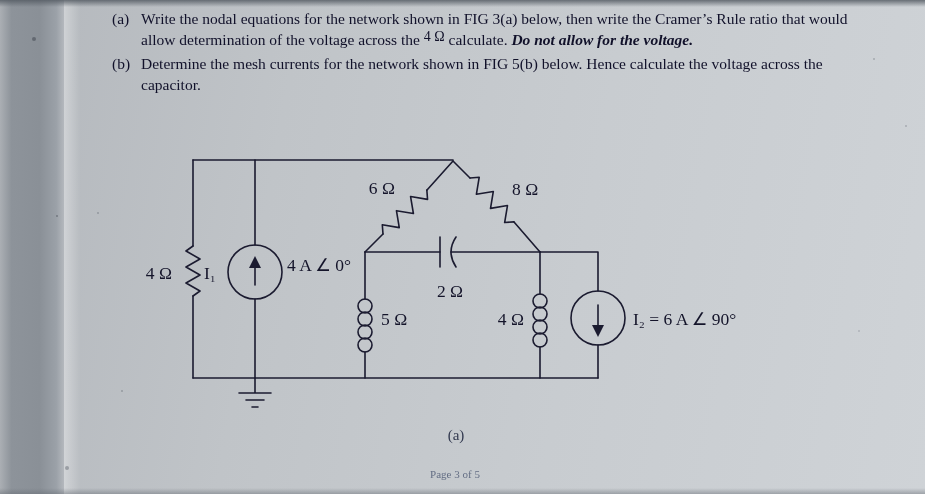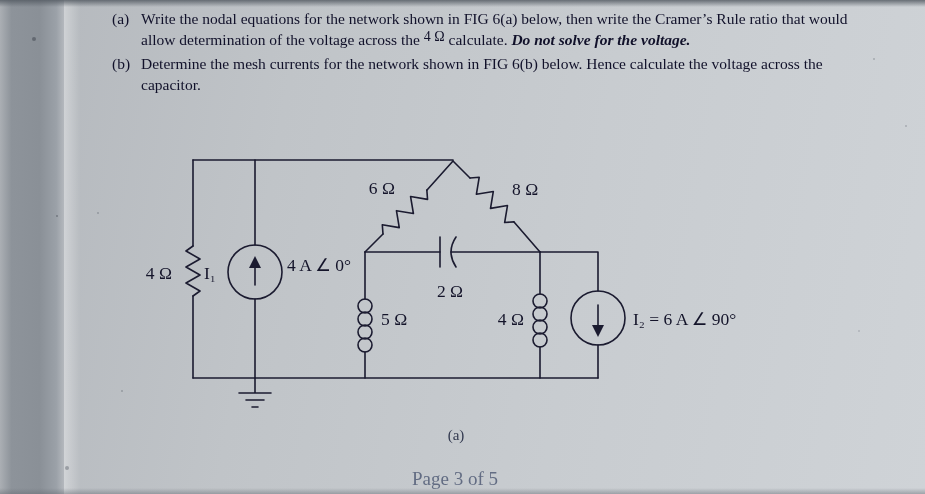--- a/index.html
+++ b/index.html
@@ -53,41 +53,41 @@
   .problem .emph { font-weight:bold; font-style:italic; }
 
   .circuit { position:absolute; left:0; top:0; }
 
   .fig-label {
     position:absolute; left:430px; top:427px; width:52px; text-align:center;
     color:#333a50; font-size:15px;
   }
   .footer {
     position:absolute; left:395px; top:468px; width:120px; text-align:center;
-    color:rgba(70,82,110,0.78); font-size:19px;
+    color:rgba(70,82,110,0.78); font-size:11px;
   }
 </style>
 </head>
 <body>
 
 <div class="page">
   <div class="edge-left"></div>
   <div class="edge-highlight"></div>
   <div class="edge-top"></div>
   <div class="edge-bottom"></div>
   <div class="specks"></div>
 
   <div class="problem">
     <div class="item">
       <span class="lab">(a)</span>
-      <span class="txt"><span>Write the nodal equations for the network shown in FIG 6(a) below, then write the Cramer’s Rule ratio that would allow determination of the voltage across the </span><span class="rval">4 Ω</span><span> calculate. </span><span class="emph">Do not solve for the voltage.</span></span>
+      <span class="txt"><span>Write the nodal equations for the network shown in FIG 3(a) below, then write the Cramer’s Rule ratio that would allow determination of the voltage across the </span><span class="rval">4 Ω</span><span> calculate. </span><span class="emph">Do not allow for the voltage.</span></span>
     </div>
     <div class="item">
       <span class="lab">(b)</span>
-      <span class="txt">Determine the mesh currents for the network shown in FIG 6(b) below. Hence calculate the voltage across the capacitor.</span>
+      <span class="txt">Determine the mesh currents for the network shown in FIG 5(b) below. Hence calculate the voltage across the capacitor.</span>
     </div>
   </div>
 
   <svg class="circuit" width="925" height="494" viewBox="0 0 925 494">
     <g stroke="#1b1b30" stroke-width="1.6" fill="none" stroke-linecap="round" stroke-linejoin="round">
 
       <path d="M193,160 H453"></path>
       <path d="M193,160 V246 M193,296 V378"></path>
       <path d="M193,378 H598"></path>
 

